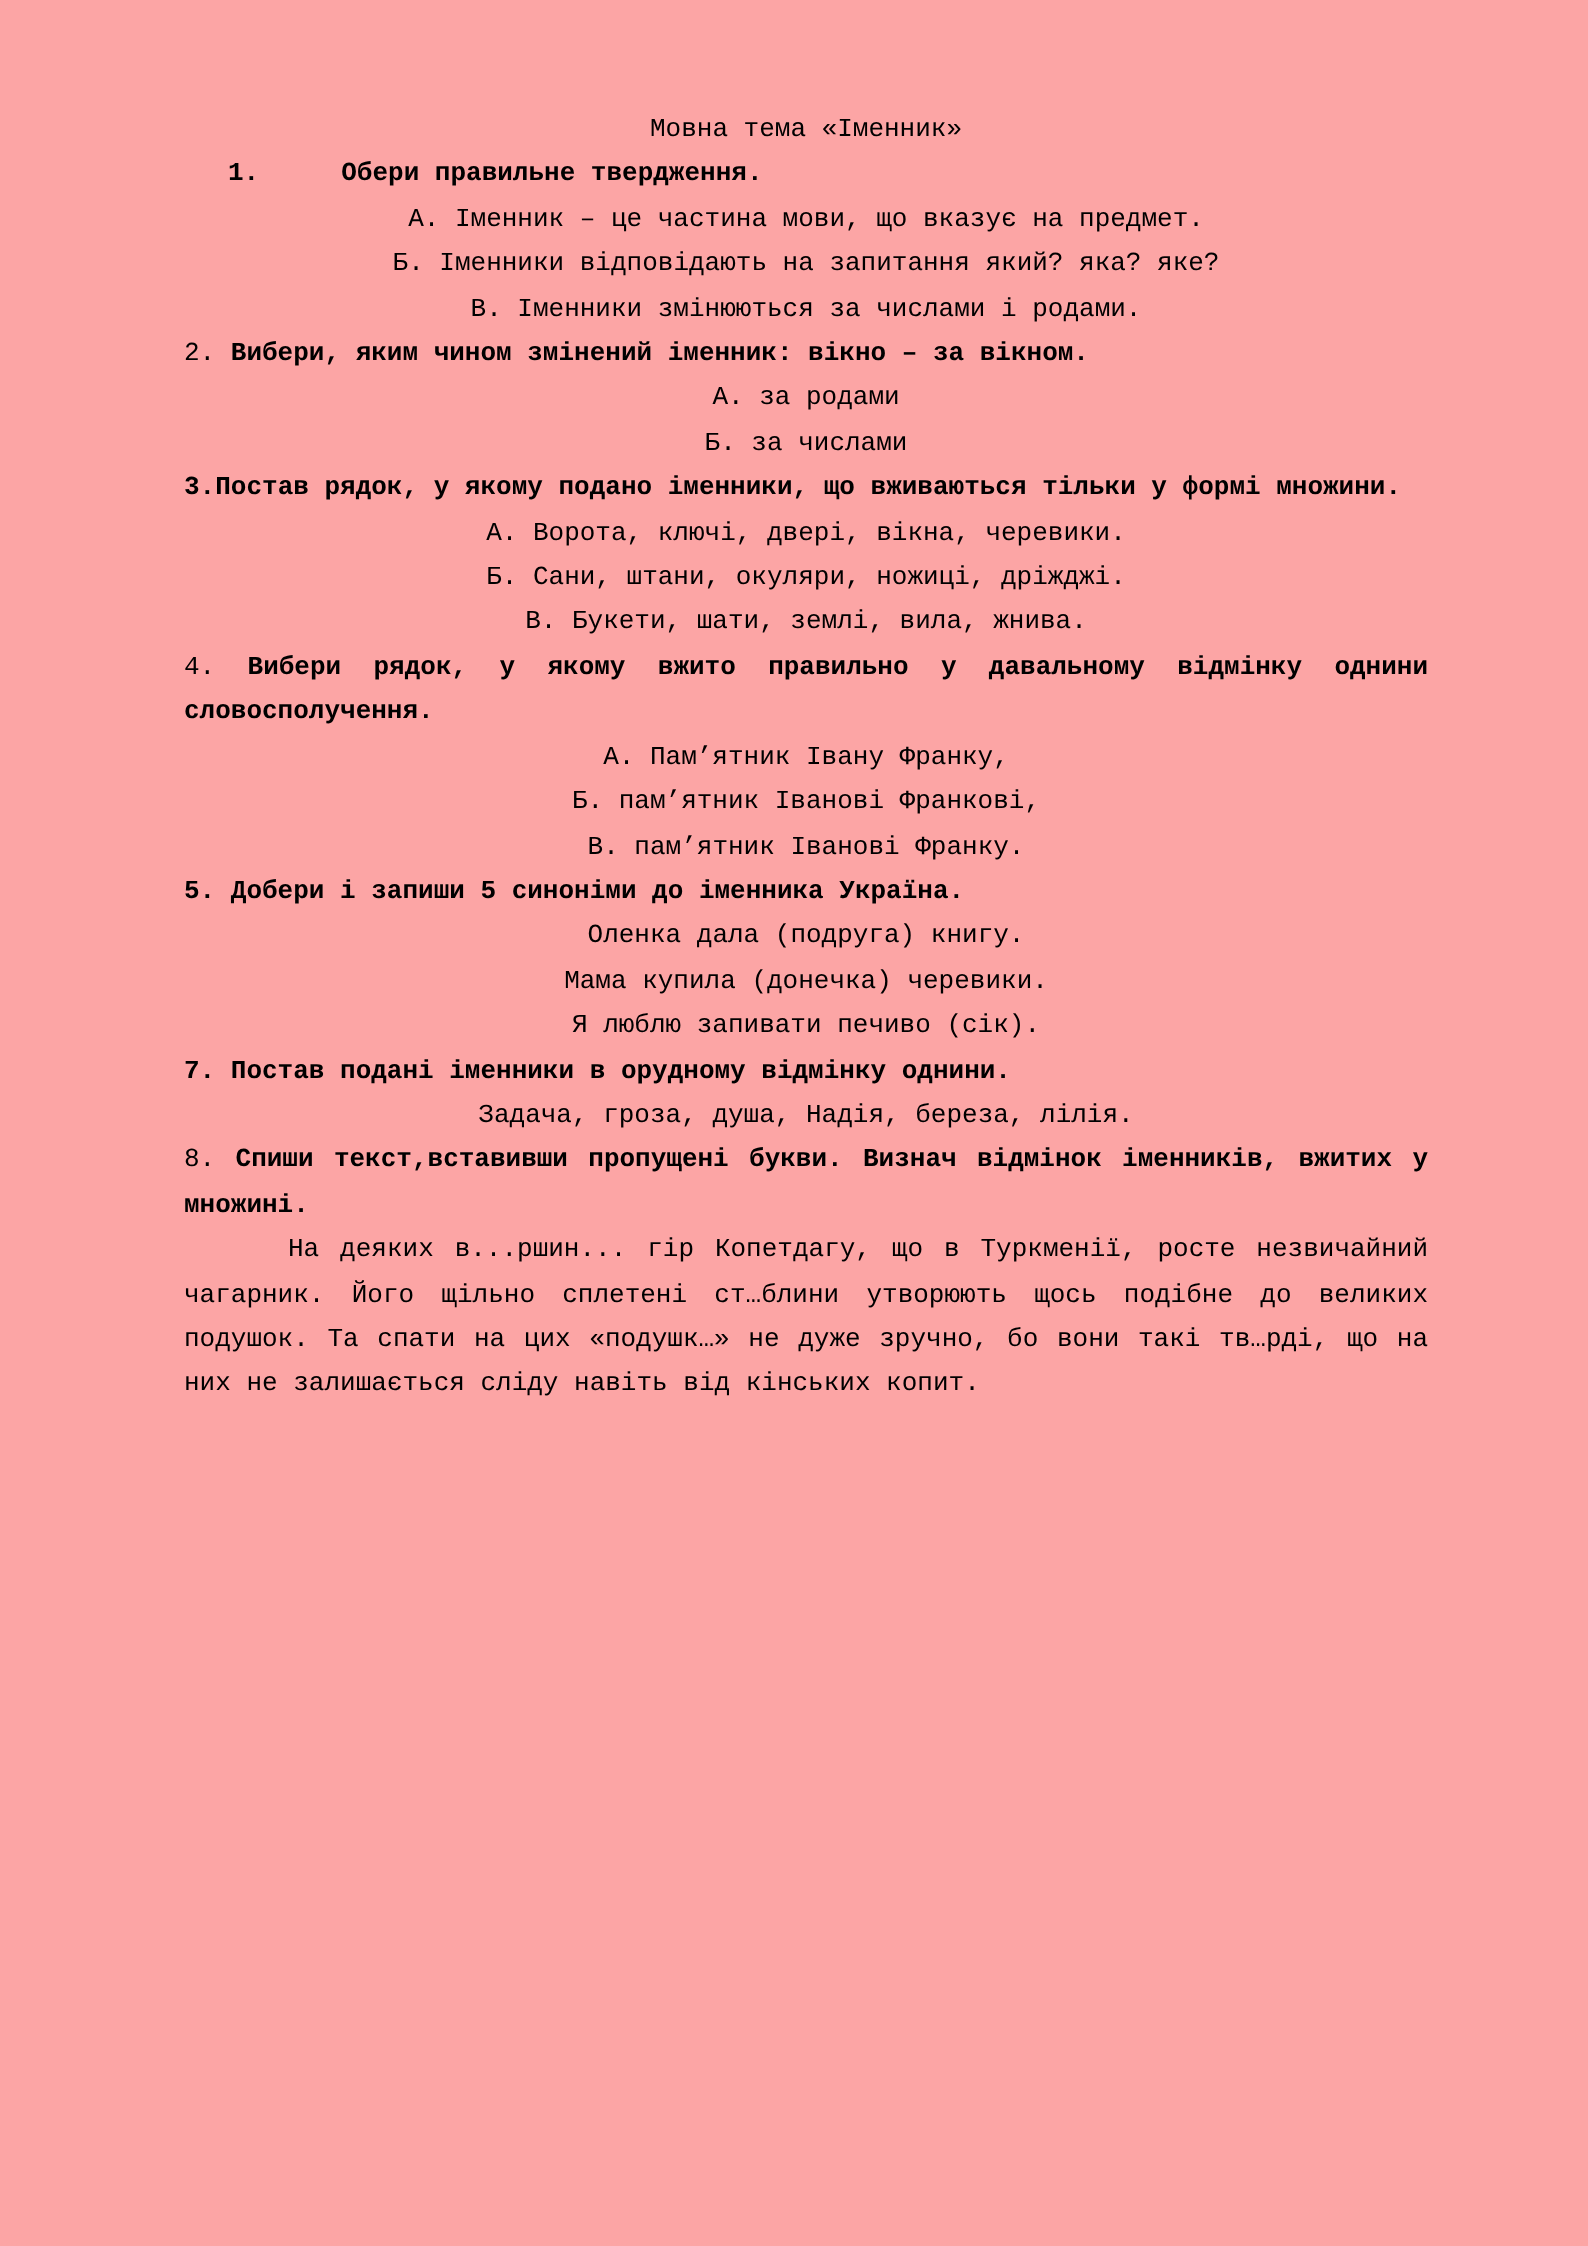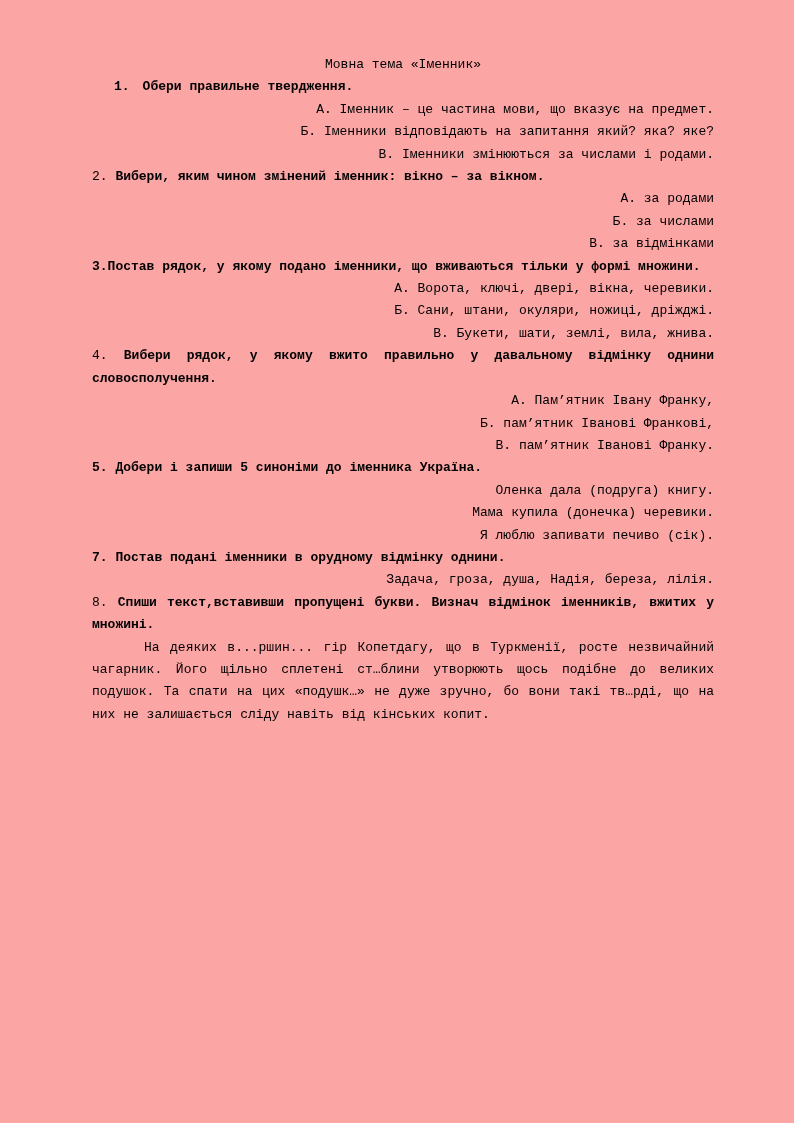--- a/index.html
+++ b/index.html
@@ -14,47 +14,46 @@
     box-sizing: border-box;
     background: #fca5a5;
     padding: 54px 80px 0 92px;
     font-family: Liberation Mono, monospace;
     font-size: 13px;
     line-height: 22.4px;
     color: #000000;
     overflow: hidden;
   }
   p { margin: 0; padding: 0; }
-  .bold { font-weight: bold; }
+  .bold { font-weight: bold; margin-left: 28px; }
   .title { text-align: center; }
   .q { text-align: justify; }
   .q .qtext { font-weight: bold; }
   .q1 { text-align: left; padding-left: 22px; }
   .q1 .num { margin-right: 13px; font-weight: bold; }
   .num-bold { font-weight: bold; }
   .num-reg { font-weight: normal; }
-  .opt, .line { text-align: right; }
+  .opt, .line { text-align: center; }
   .para { text-align: justify; text-indent: 52px; }
 </style>
 </head>
 <body>
 
 <div class="page">
 
   <p class="title">Мовна тема «Іменник»</p>
 
   <p class="q1"><span class="num">1.</span><span class="bold">Обери правильне твердження.</span></p>
   <p class="opt">А. Іменник – це частина мови, що вказує на предмет.</p>
   <p class="opt">Б. Іменники відповідають на запитання який? яка? яке?</p>
   <p class="opt">В. Іменники змінюються за числами і родами.</p>
 
   <p class="q"><span class="num-reg">2. </span><span class="qtext">Вибери, яким чином змінений іменник: вікно – за вікном.</span></p>
   <p class="opt">А. за родами</p>
   <p class="opt">Б. за числами</p>
-  <p class="opt">В. за відмінками</p>
 
   <p class="q"><span class="num-bold">3.</span><span class="qtext">Постав рядок, у якому подано іменники, що вживаються тільки у формі множини.</span></p>
   <p class="opt">А. Ворота, ключі, двері, вікна, черевики.</p>
   <p class="opt">Б. Сани, штани, окуляри, ножиці, дріжджі.</p>
   <p class="opt">В. Букети, шати, землі, вила, жнива.</p>
 
   <p class="q"><span class="num-reg">4. </span><span class="qtext">Вибери рядок, у якому вжито правильно у давальному відмінку однини словосполучення.</span></p>
   <p class="opt">А. Пам’ятник Івану Франку,</p>
   <p class="opt">Б. пам’ятник Іванові Франкові,</p>
   <p class="opt">В. пам’ятник Іванові Франку.</p>

